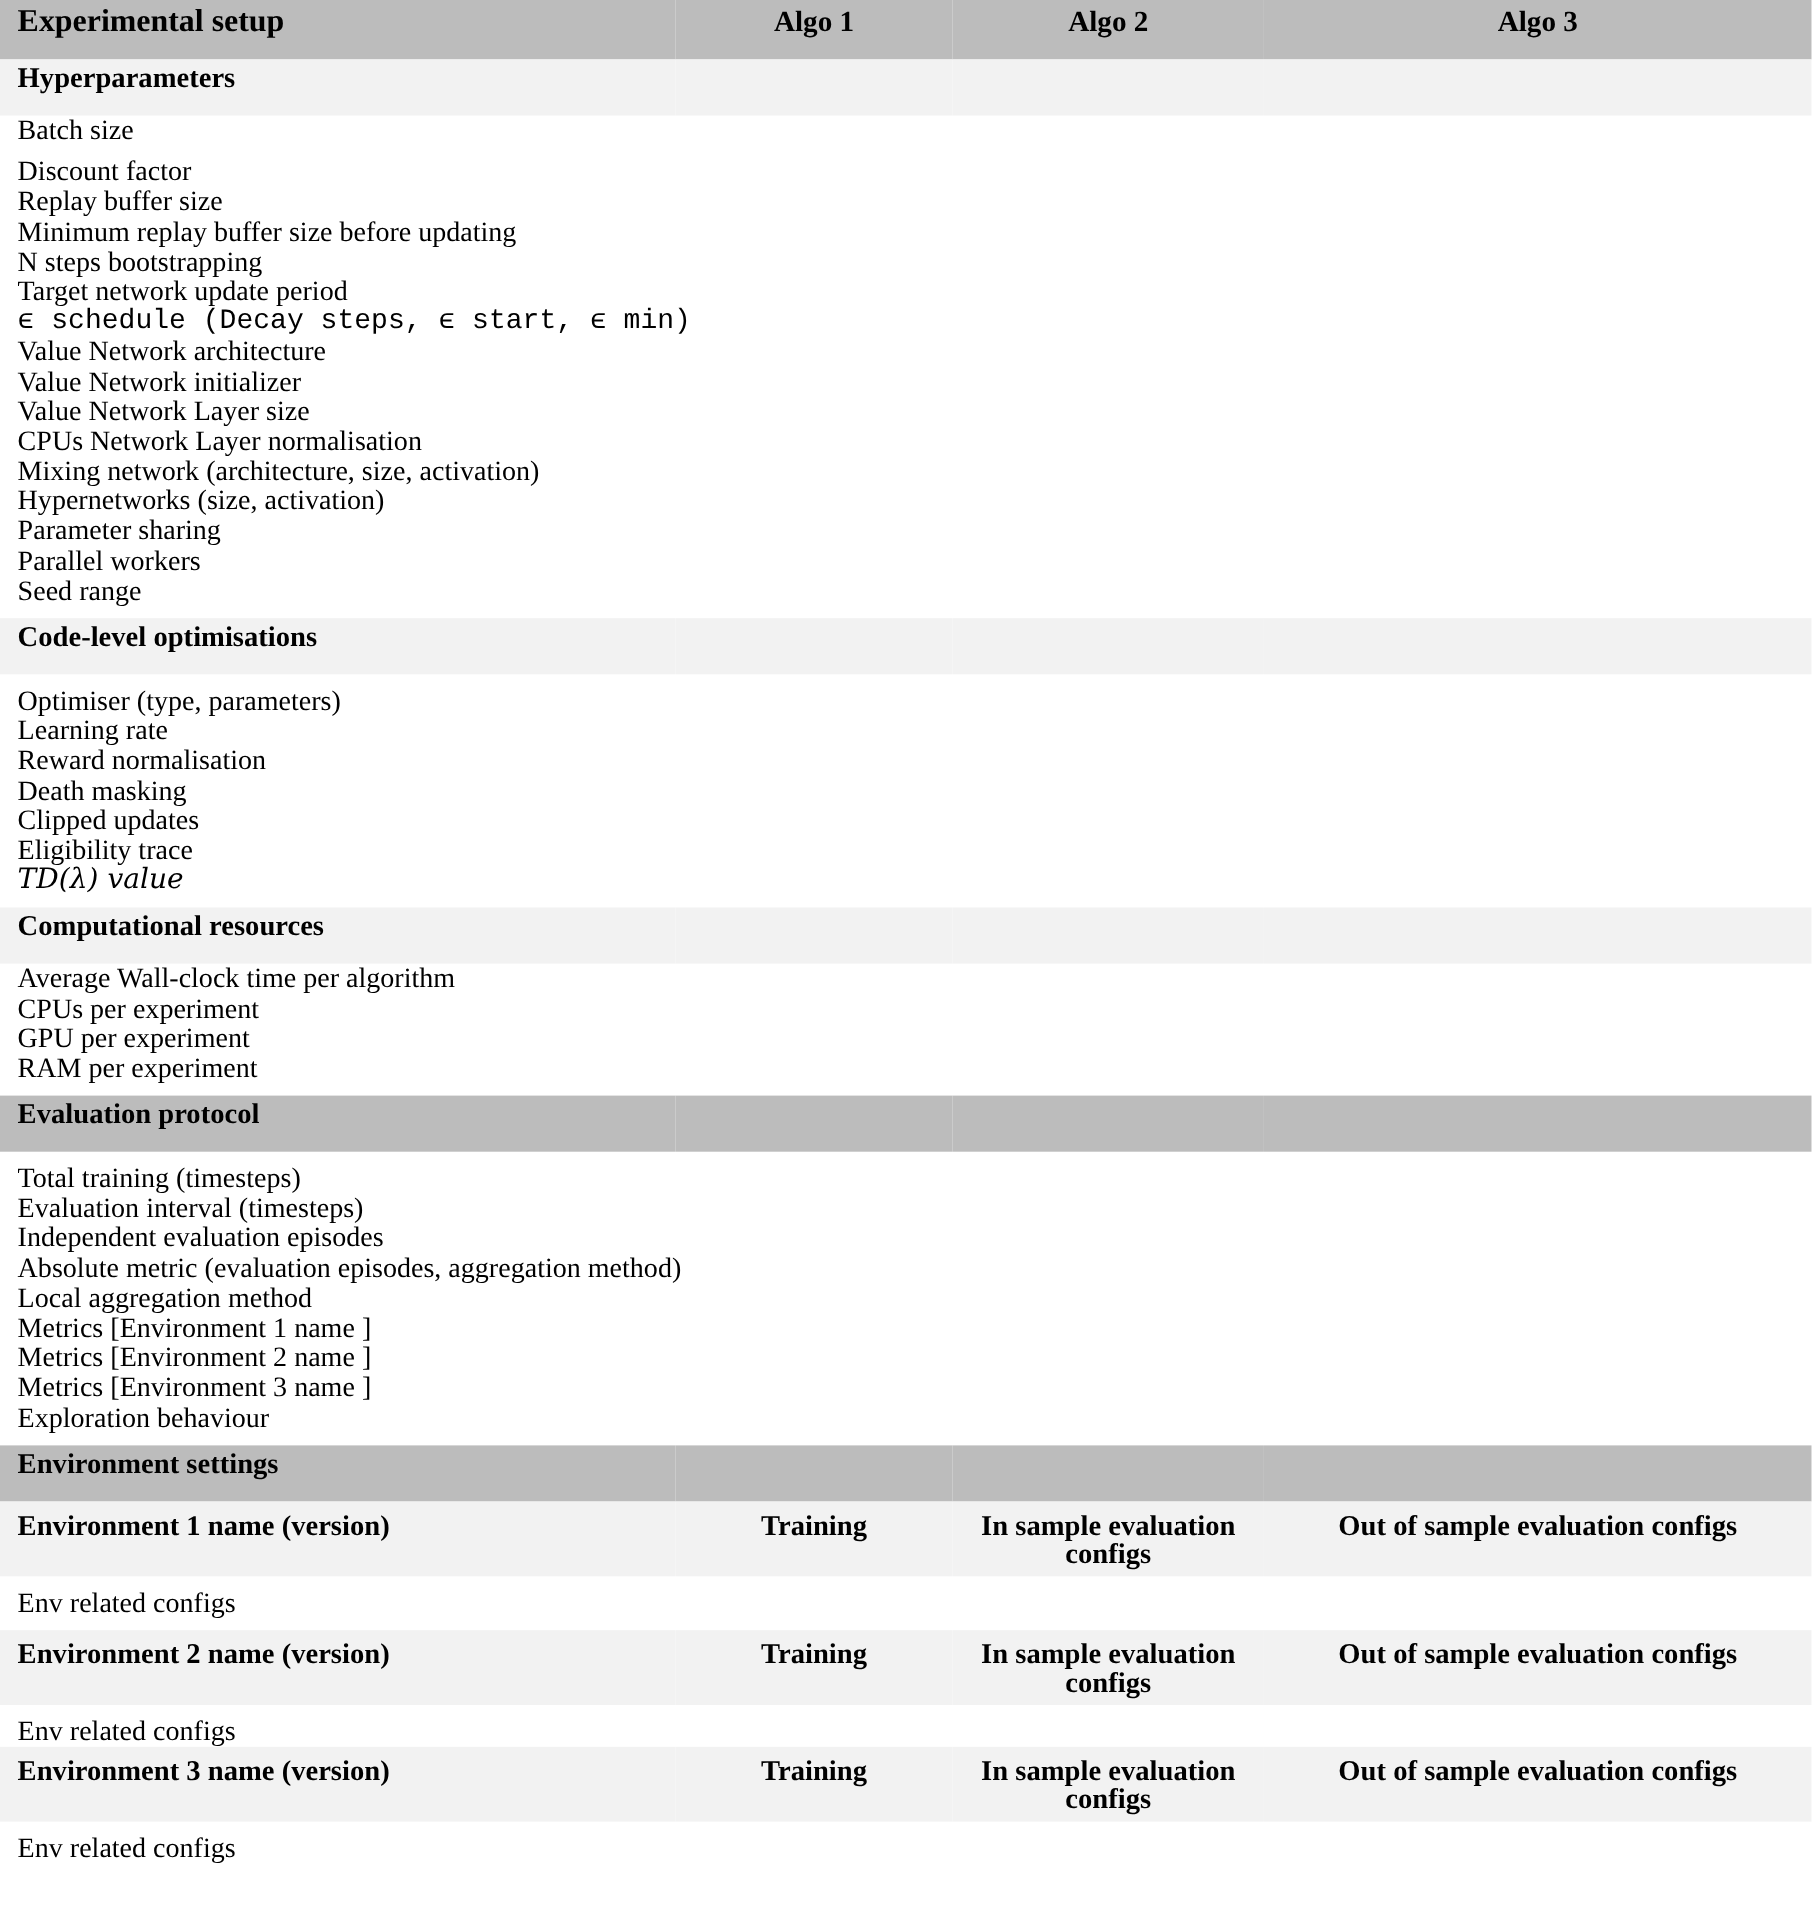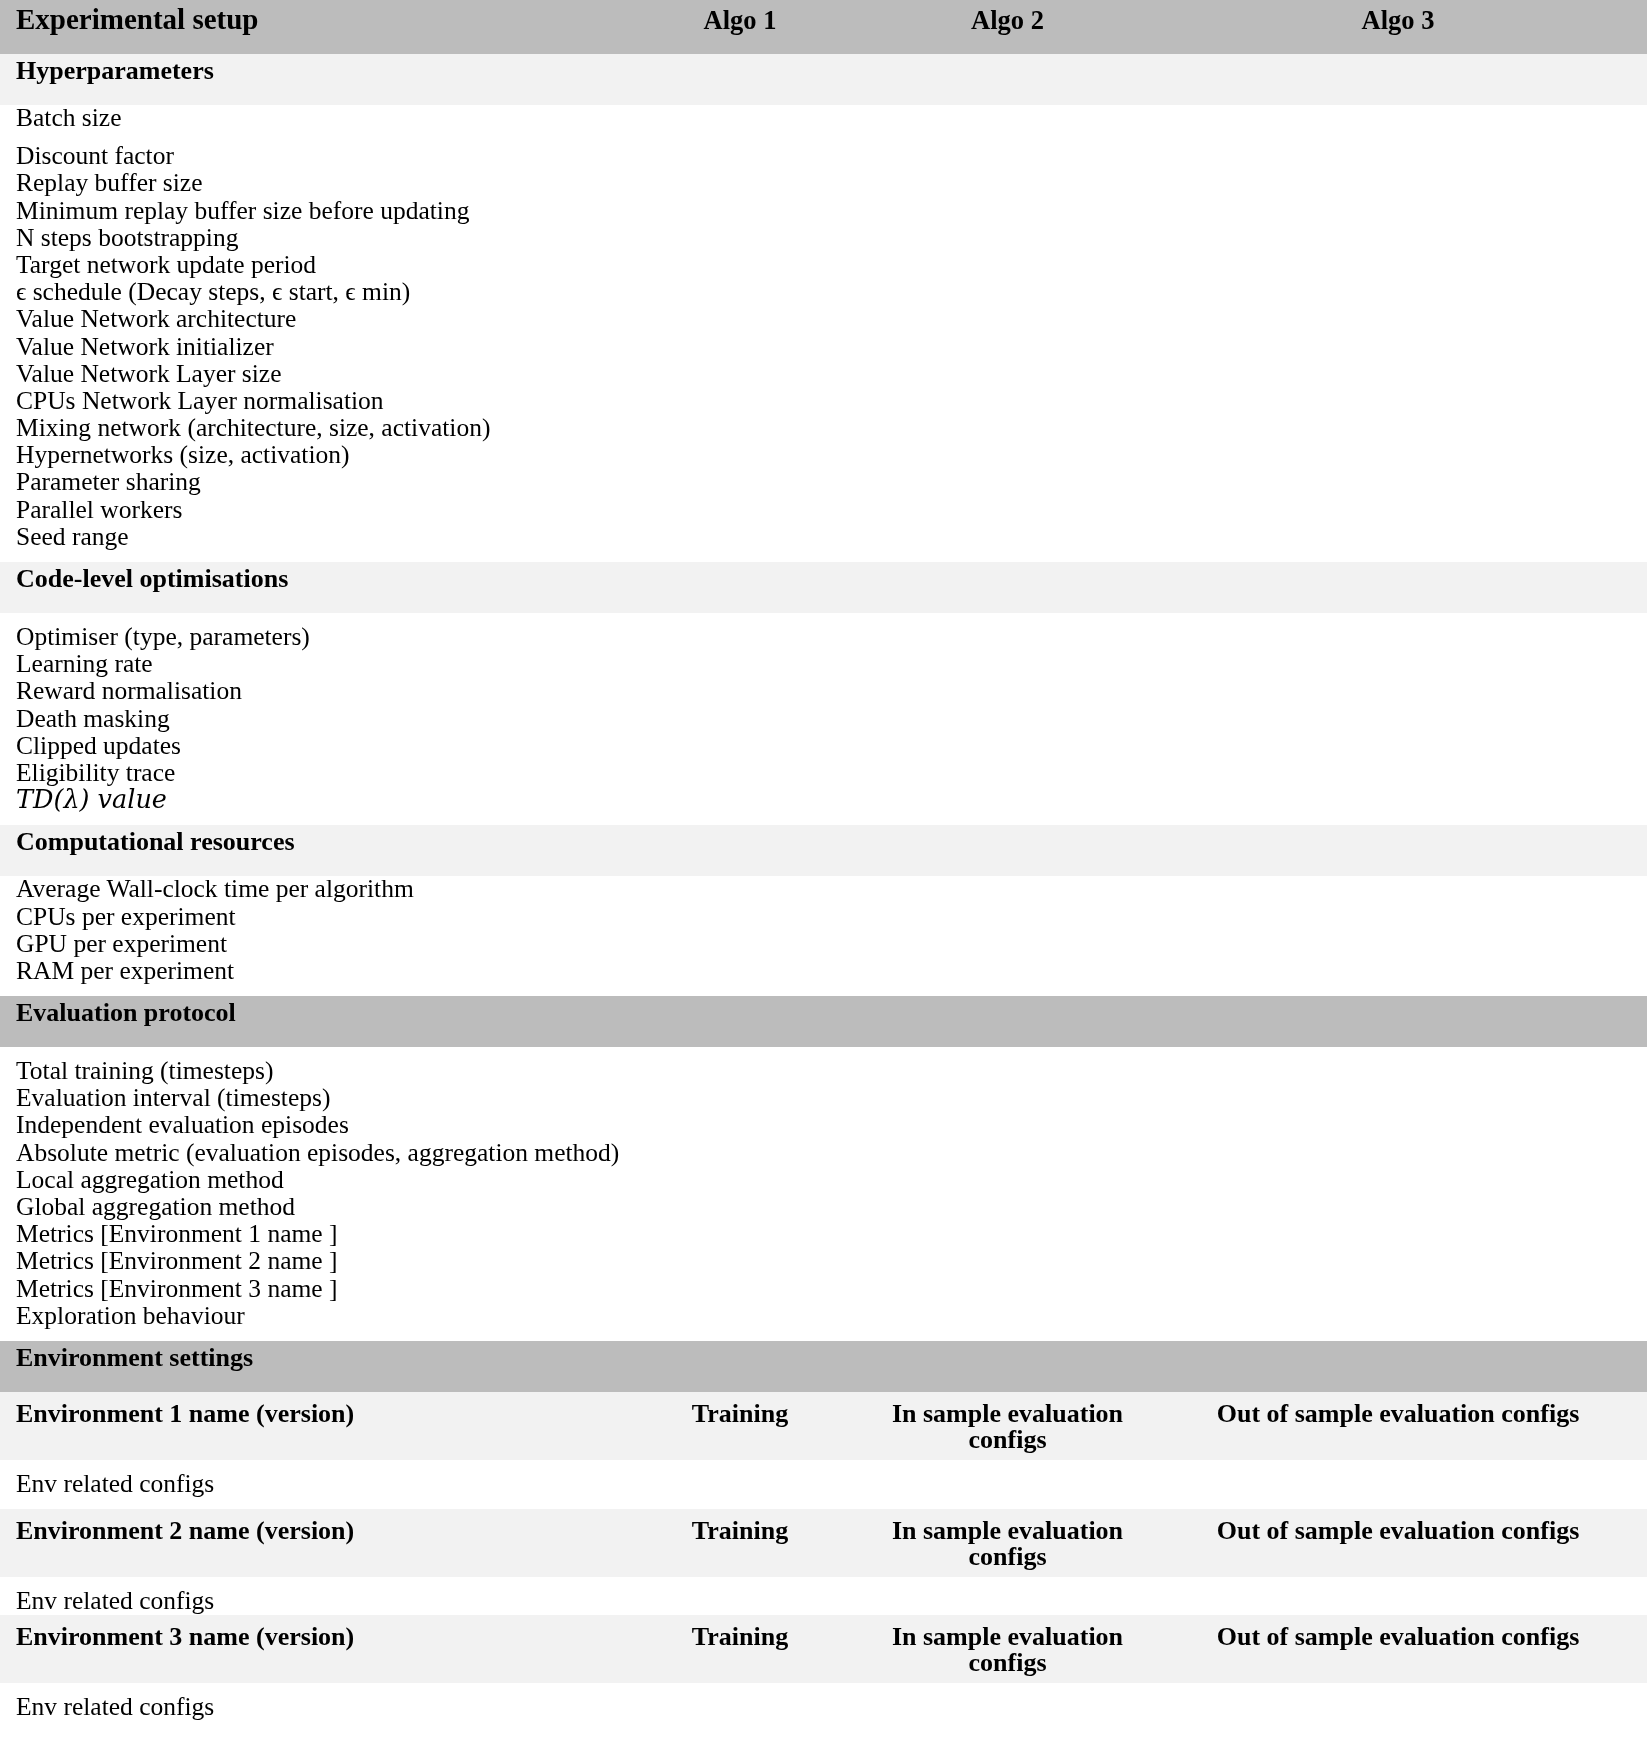--- a/index.html
+++ b/index.html
@@ -107,21 +107,21 @@
   .envhdr td {
     background: #f2f2f2;
     height: 41px;
     padding: 9px 0 7px 0;
     font-weight: bold;
     font-size: 26px;
   }
   .envhdr .lbl { padding-left: 16px; }
   .envhdr .ctr { text-align: center; }
   .eps {
-    font-family: Liberation Serif, serif;
+    font-family: Liberation Mono, monospace;
     font-style: normal;
   }
   .lam {
     font-family: "DejaVu Serif", "Liberation Serif", serif;
     font-style: italic;
   }
 </style>
 </head>
 <body>
 
@@ -404,26 +404,20 @@
         <td></td>
         <td></td>
       </tr>
       <tr class="item">
         <td>Local aggregation method</td>
         <td></td>
         <td></td>
         <td></td>
       </tr>
       <tr class="item">
-        <td>Global aggregation method</td>
-        <td></td>
-        <td></td>
-        <td></td>
-      </tr>
-      <tr class="item">
         <td>Metrics [Environment 1 name ]</td>
         <td></td>
         <td></td>
         <td></td>
       </tr>
       <tr class="item">
         <td>Metrics [Environment 2 name ]</td>
         <td></td>
         <td></td>
         <td></td>

